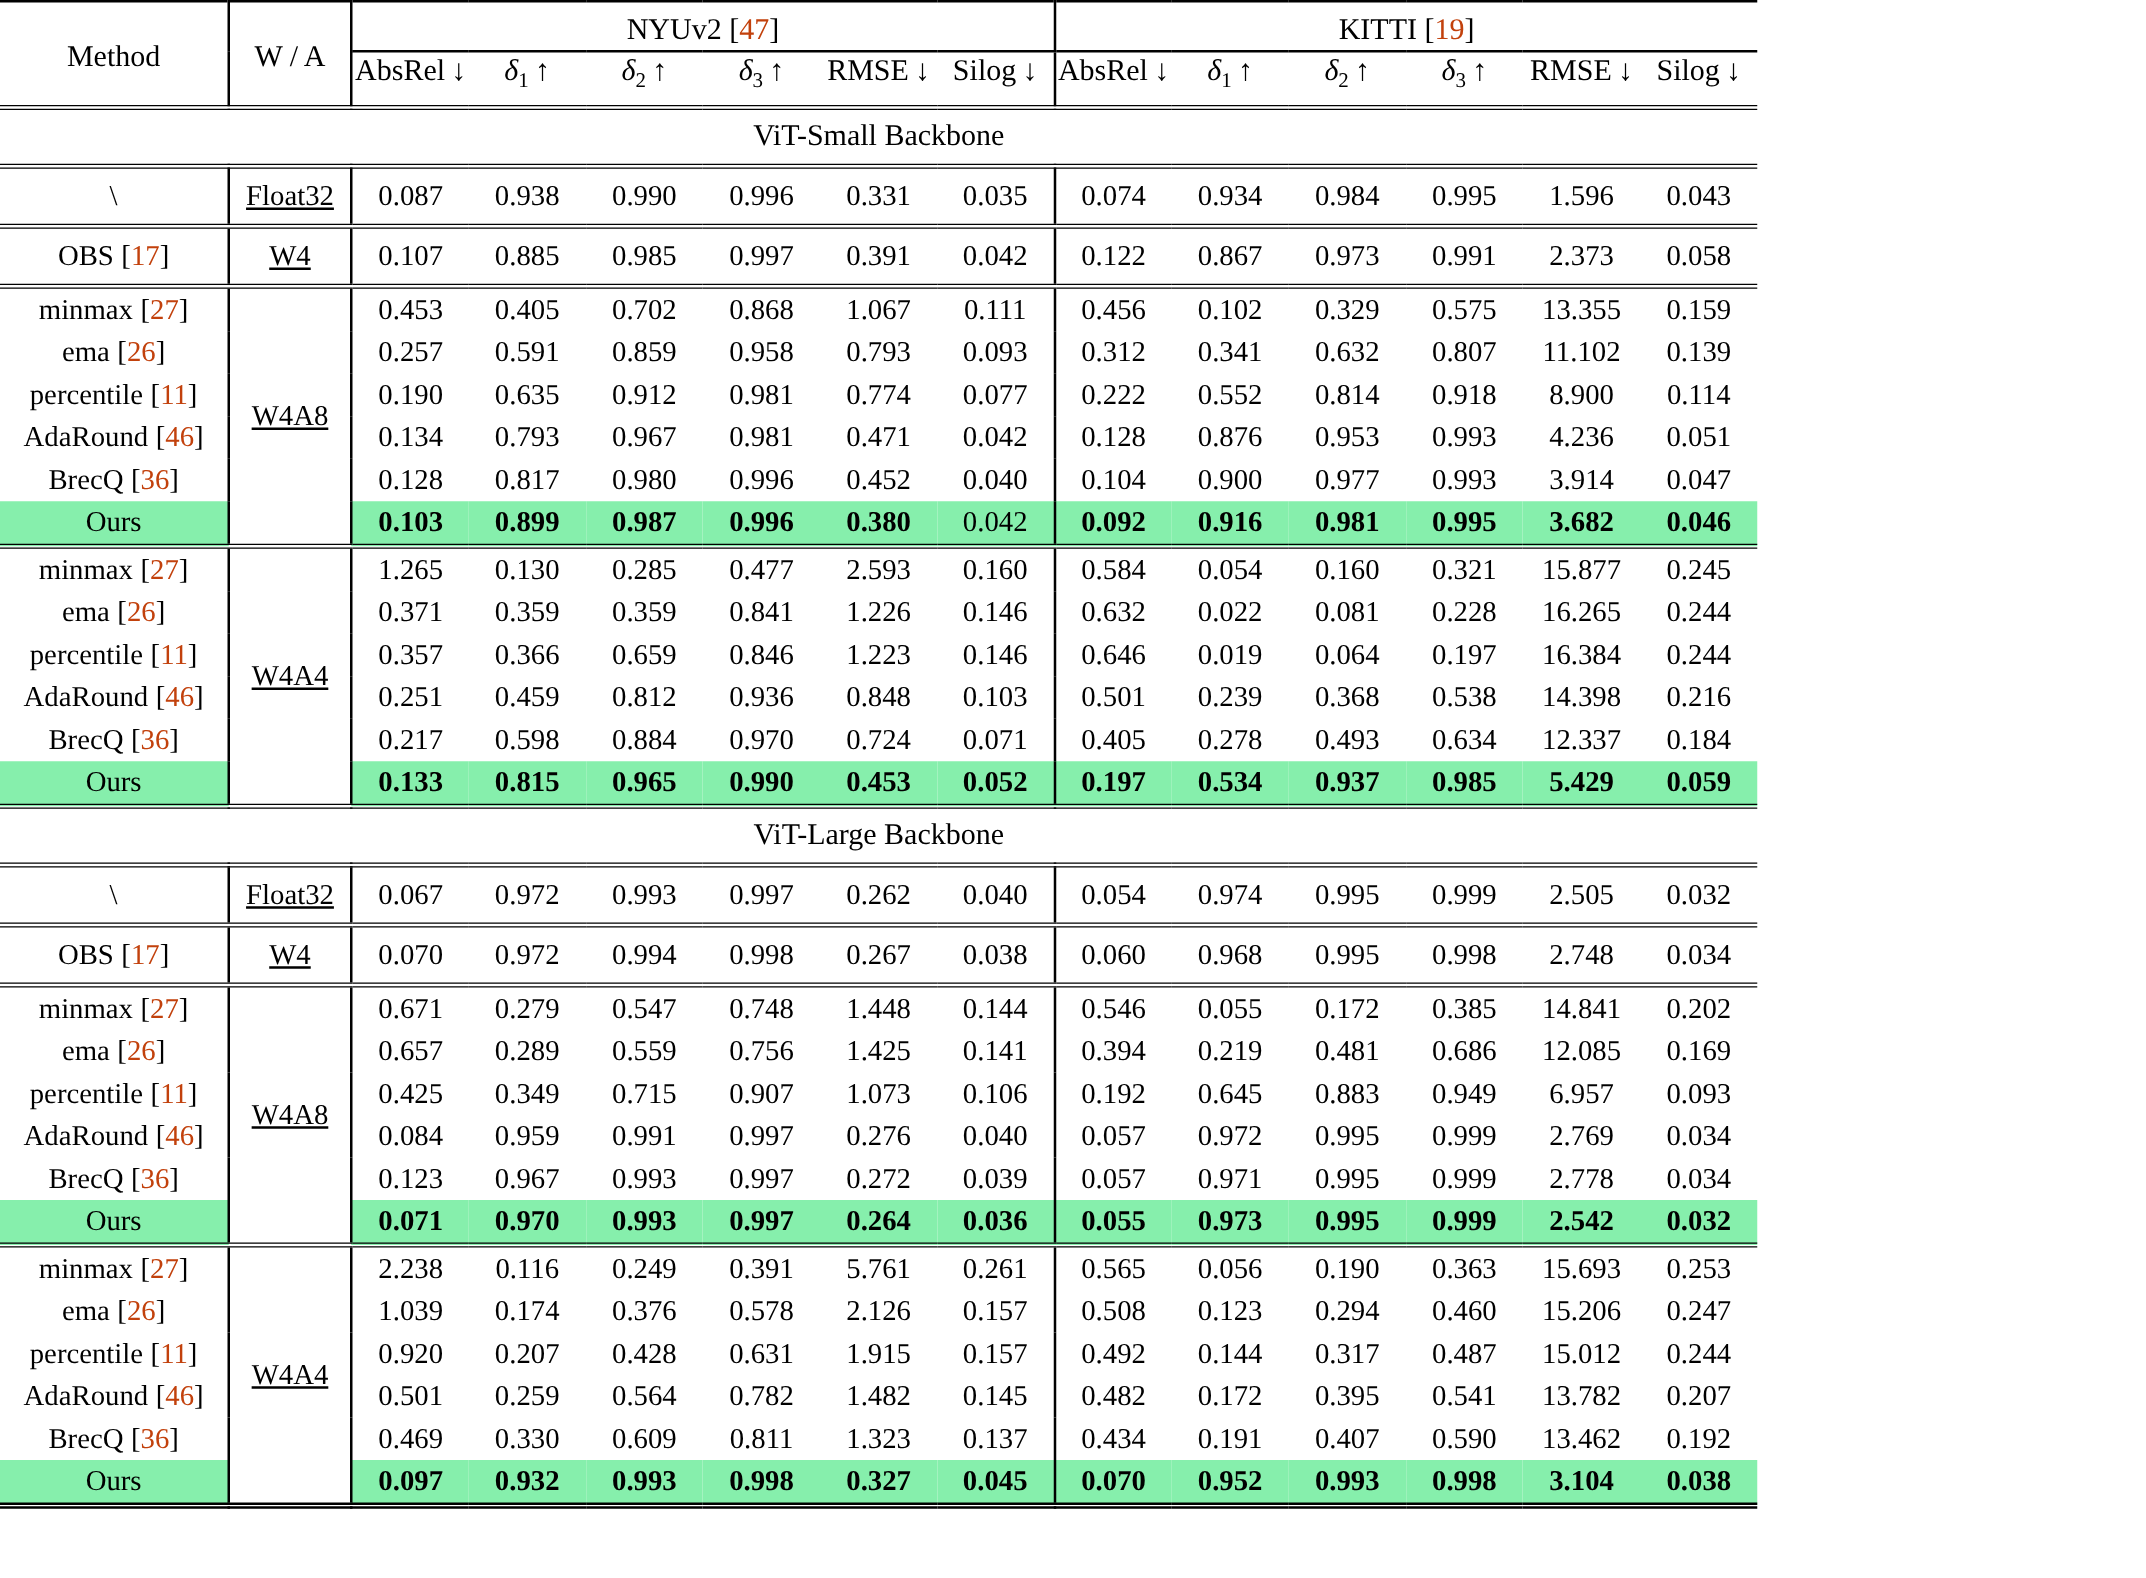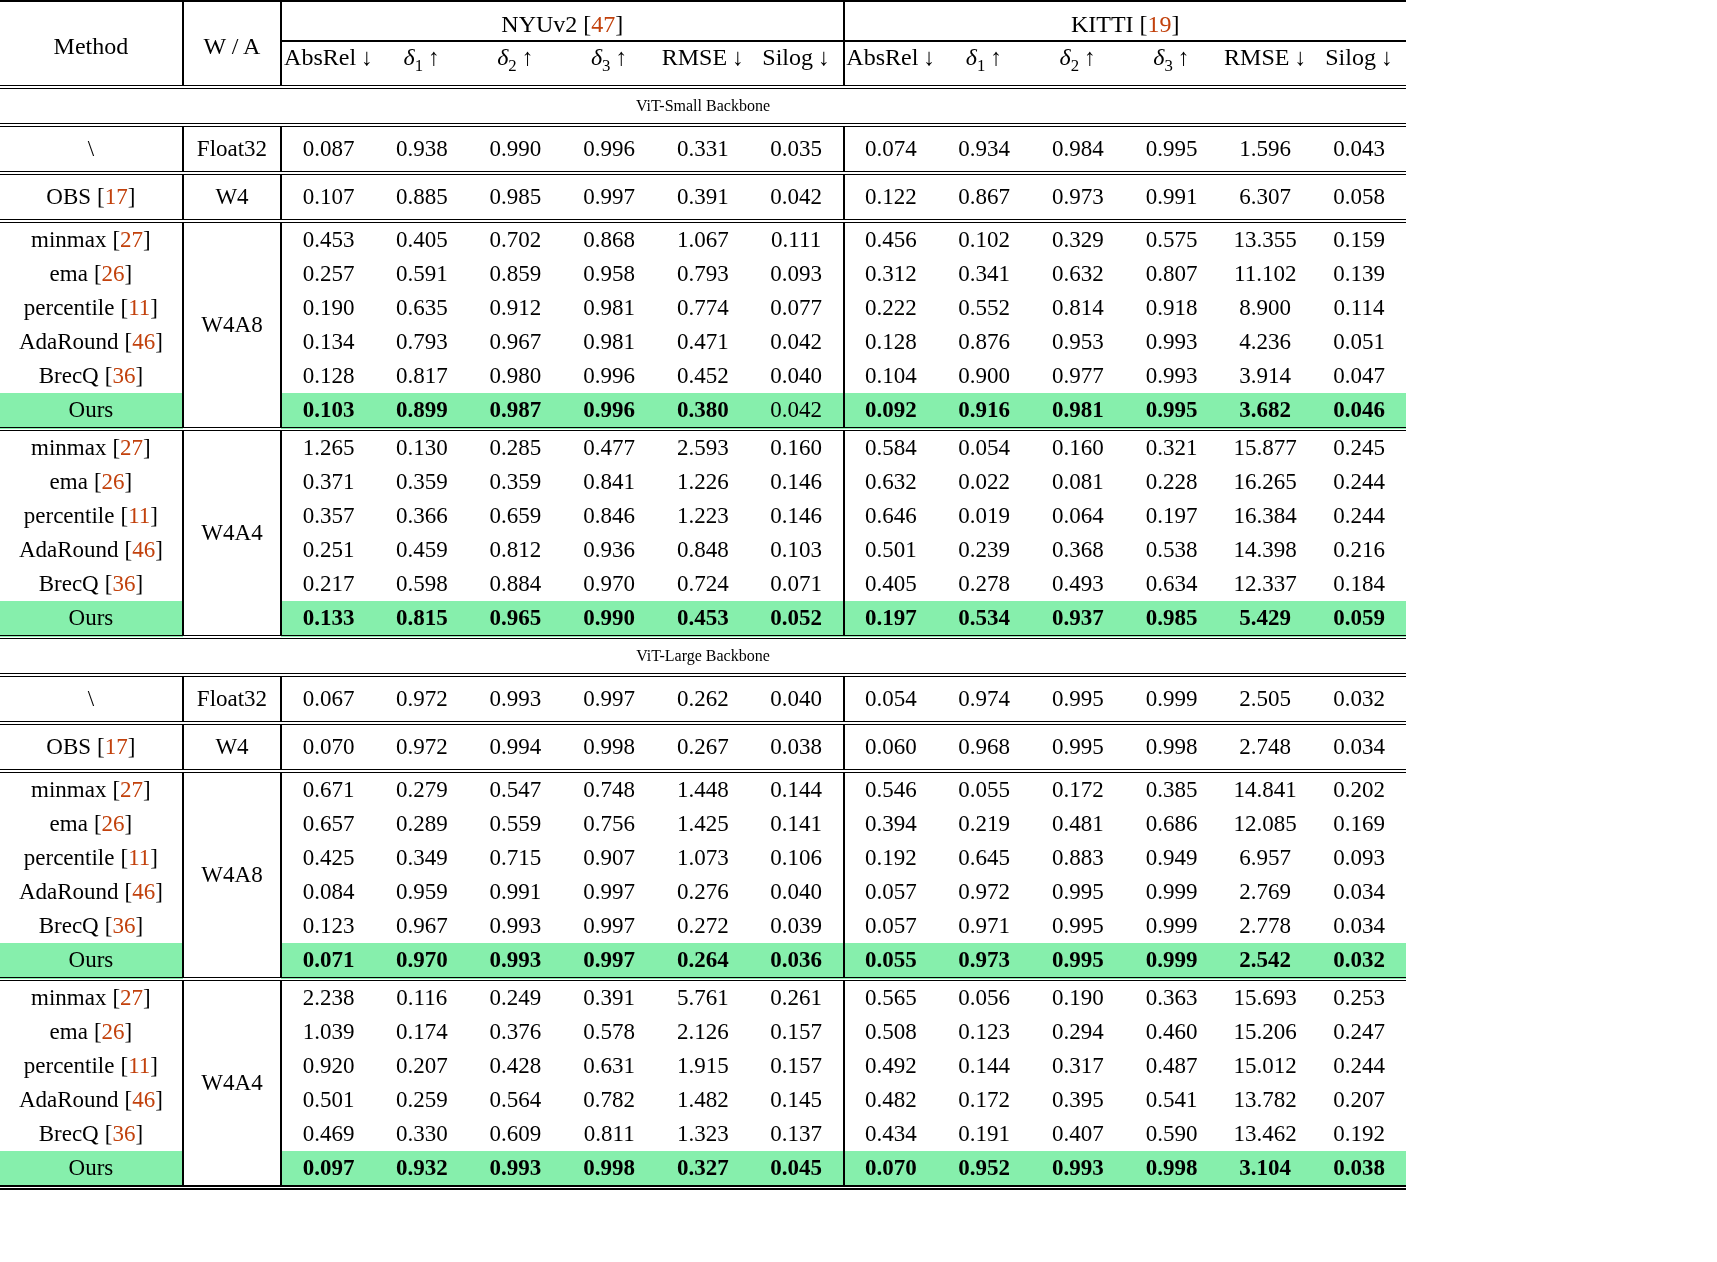--- a/index.html
+++ b/index.html
@@ -38,27 +38,28 @@
   tr.metric-row th { padding: 2px 0 9px 0; font-size: 24px; }
   th.grp { border-bottom: 2px solid #000; }
   th.wa-h { border-left: 2px solid #000; border-right: 2px solid #000; }
   th.kitti-start, td.kitti-start { border-left: 2px solid #000; }
 
   td { text-align: center; vertical-align: middle; }
   td.method { padding: 4px 12px; }
   td.wa {
     border-left: 2px solid #000;
     border-right: 2px solid #000;
+    text-decoration: underline;
   }
   td.val { padding: 4px 0; }
   tr.section-row td {
     padding: 8px 0;
     border-top: 4px double #000;
     border-bottom: 4px double #000;
-    font-size: 16px;
+    font-size: 24px;
   }
   tr.block-first td { border-top: 4px double #000; }
   tr.single-row td { padding: 9px 0; }
   tr.ours { background: #86efac; }
   td.b, tr.ours td.method span.mname-b { font-weight: bold; }
   .cite { color: #c2410c; }
   .bracket { color: #000; }
   sub { font-size: 70%; }
   .delta { font-style: italic; }
   .arr { margin-left: 5px; }
@@ -138,21 +139,21 @@
           <td class="val">0.107</td>
           <td class="val">0.885</td>
           <td class="val">0.985</td>
           <td class="val">0.997</td>
           <td class="val">0.391</td>
           <td class="val">0.042</td>
           <td class="val kitti-start">0.122</td>
           <td class="val">0.867</td>
           <td class="val">0.973</td>
           <td class="val">0.991</td>
-          <td class="val">6.307</td>
+          <td class="val">2.373</td>
           <td class="val">0.058</td>
         </tr>
         <tr class="block-first">
           <td class="method"><span class="mname">minmax</span><span><span class="bracket">[</span><span class="cite">27</span><span class="bracket">]</span></span></td>
           <td class="wa" rowspan="6">W4A8</td>
           <td class="val">0.453</td>
           <td class="val">0.405</td>
           <td class="val">0.702</td>
           <td class="val">0.868</td>
           <td class="val">1.067</td>

